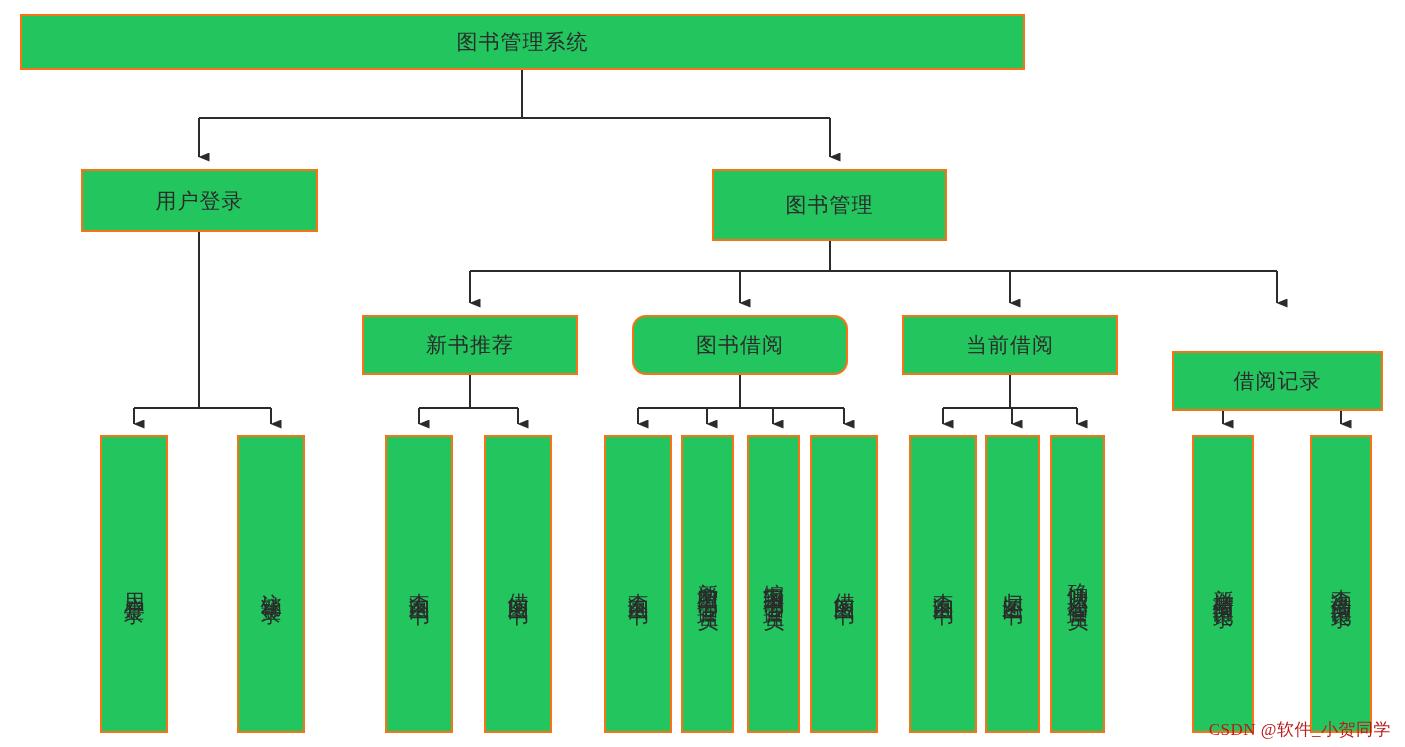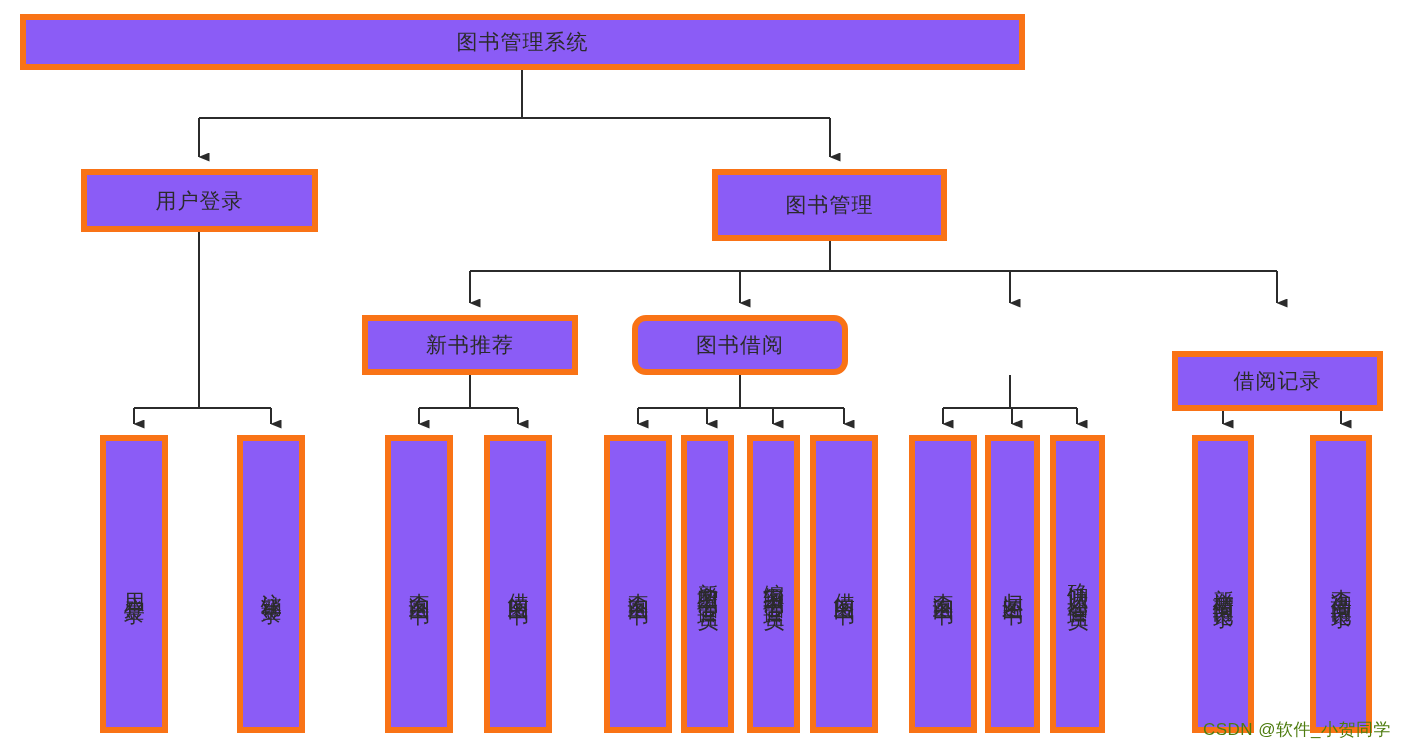--- a/index.html
+++ b/index.html
@@ -24,22 +24,22 @@
     position: absolute;
     left: 0;
     top: 0;
     width: 1405px;
     height: 747px;
     pointer-events: none;
   }
   .node {
     position: absolute;
     box-sizing: border-box;
-    background: #8b5cf6;
-    border: 6px solid #f97316;
+    background: #22c55e;
+    border: 2px solid #f97316;
     display: flex;
     align-items: center;
     justify-content: center;
     color: #2b2b2b;
   }
   .node.horizontal {
     font-size: 21px;
     letter-spacing: 1px;
     line-height: 1.1;
   }
@@ -56,24 +56,24 @@
     writing-mode: vertical-rl;
     text-orientation: upright;
     white-space: normal;
     max-height: 280px;
   }
   .watermark {
     position: absolute;
     right: 14px;
     bottom: 6px;
     font-size: 17px;
-    color: #4d7c0f;
+    color: #b91c1c;
     letter-spacing: 0.5px;
     white-space: nowrap;
-    font-family: Liberation Sans, sans-serif;
+    font-family: Liberation Serif, serif;
     margin-left: 9px;
   }
 </style>
 </head>
 <body>
 
 <div id="diagram-root">
 
   <svg class="connectors" viewBox="0 0 1405 747" xmlns="http://www.w3.org/2000/svg">
     <defs>
@@ -135,20 +135,23 @@
   <div class="node horizontal" style="left:712px; top:169px; width:235px; height:72px;">
     <span>图书管理</span>
   </div>
 
   <div class="node horizontal" style="left:362px; top:315px; width:216px; height:60px;">
     <span>新书推荐</span>
   </div>
   <div class="node horizontal" style="left:632px; top:315px; width:216px; height:60px;border-radius:14px;">
     <span>图书借阅</span>
   </div>
+  <div class="node horizontal" style="left:902px; top:315px; width:216px; height:60px;">
+    <span>当前借阅</span>
+  </div>
   <div class="node horizontal" style="left:1172px; top:315px; width:211px; height:60px;margin-top:36px;">
     <span>借阅记录</span>
   </div>
 
   <div class="node vertical" style="left:100px; top:435px; width:68px; height:298px;">
     <span class="vtext">用户登录</span>
   </div>
   <div class="node vertical" style="left:237px; top:435px; width:68px; height:298px;">
     <span class="vtext">注销登录</span>
   </div>

